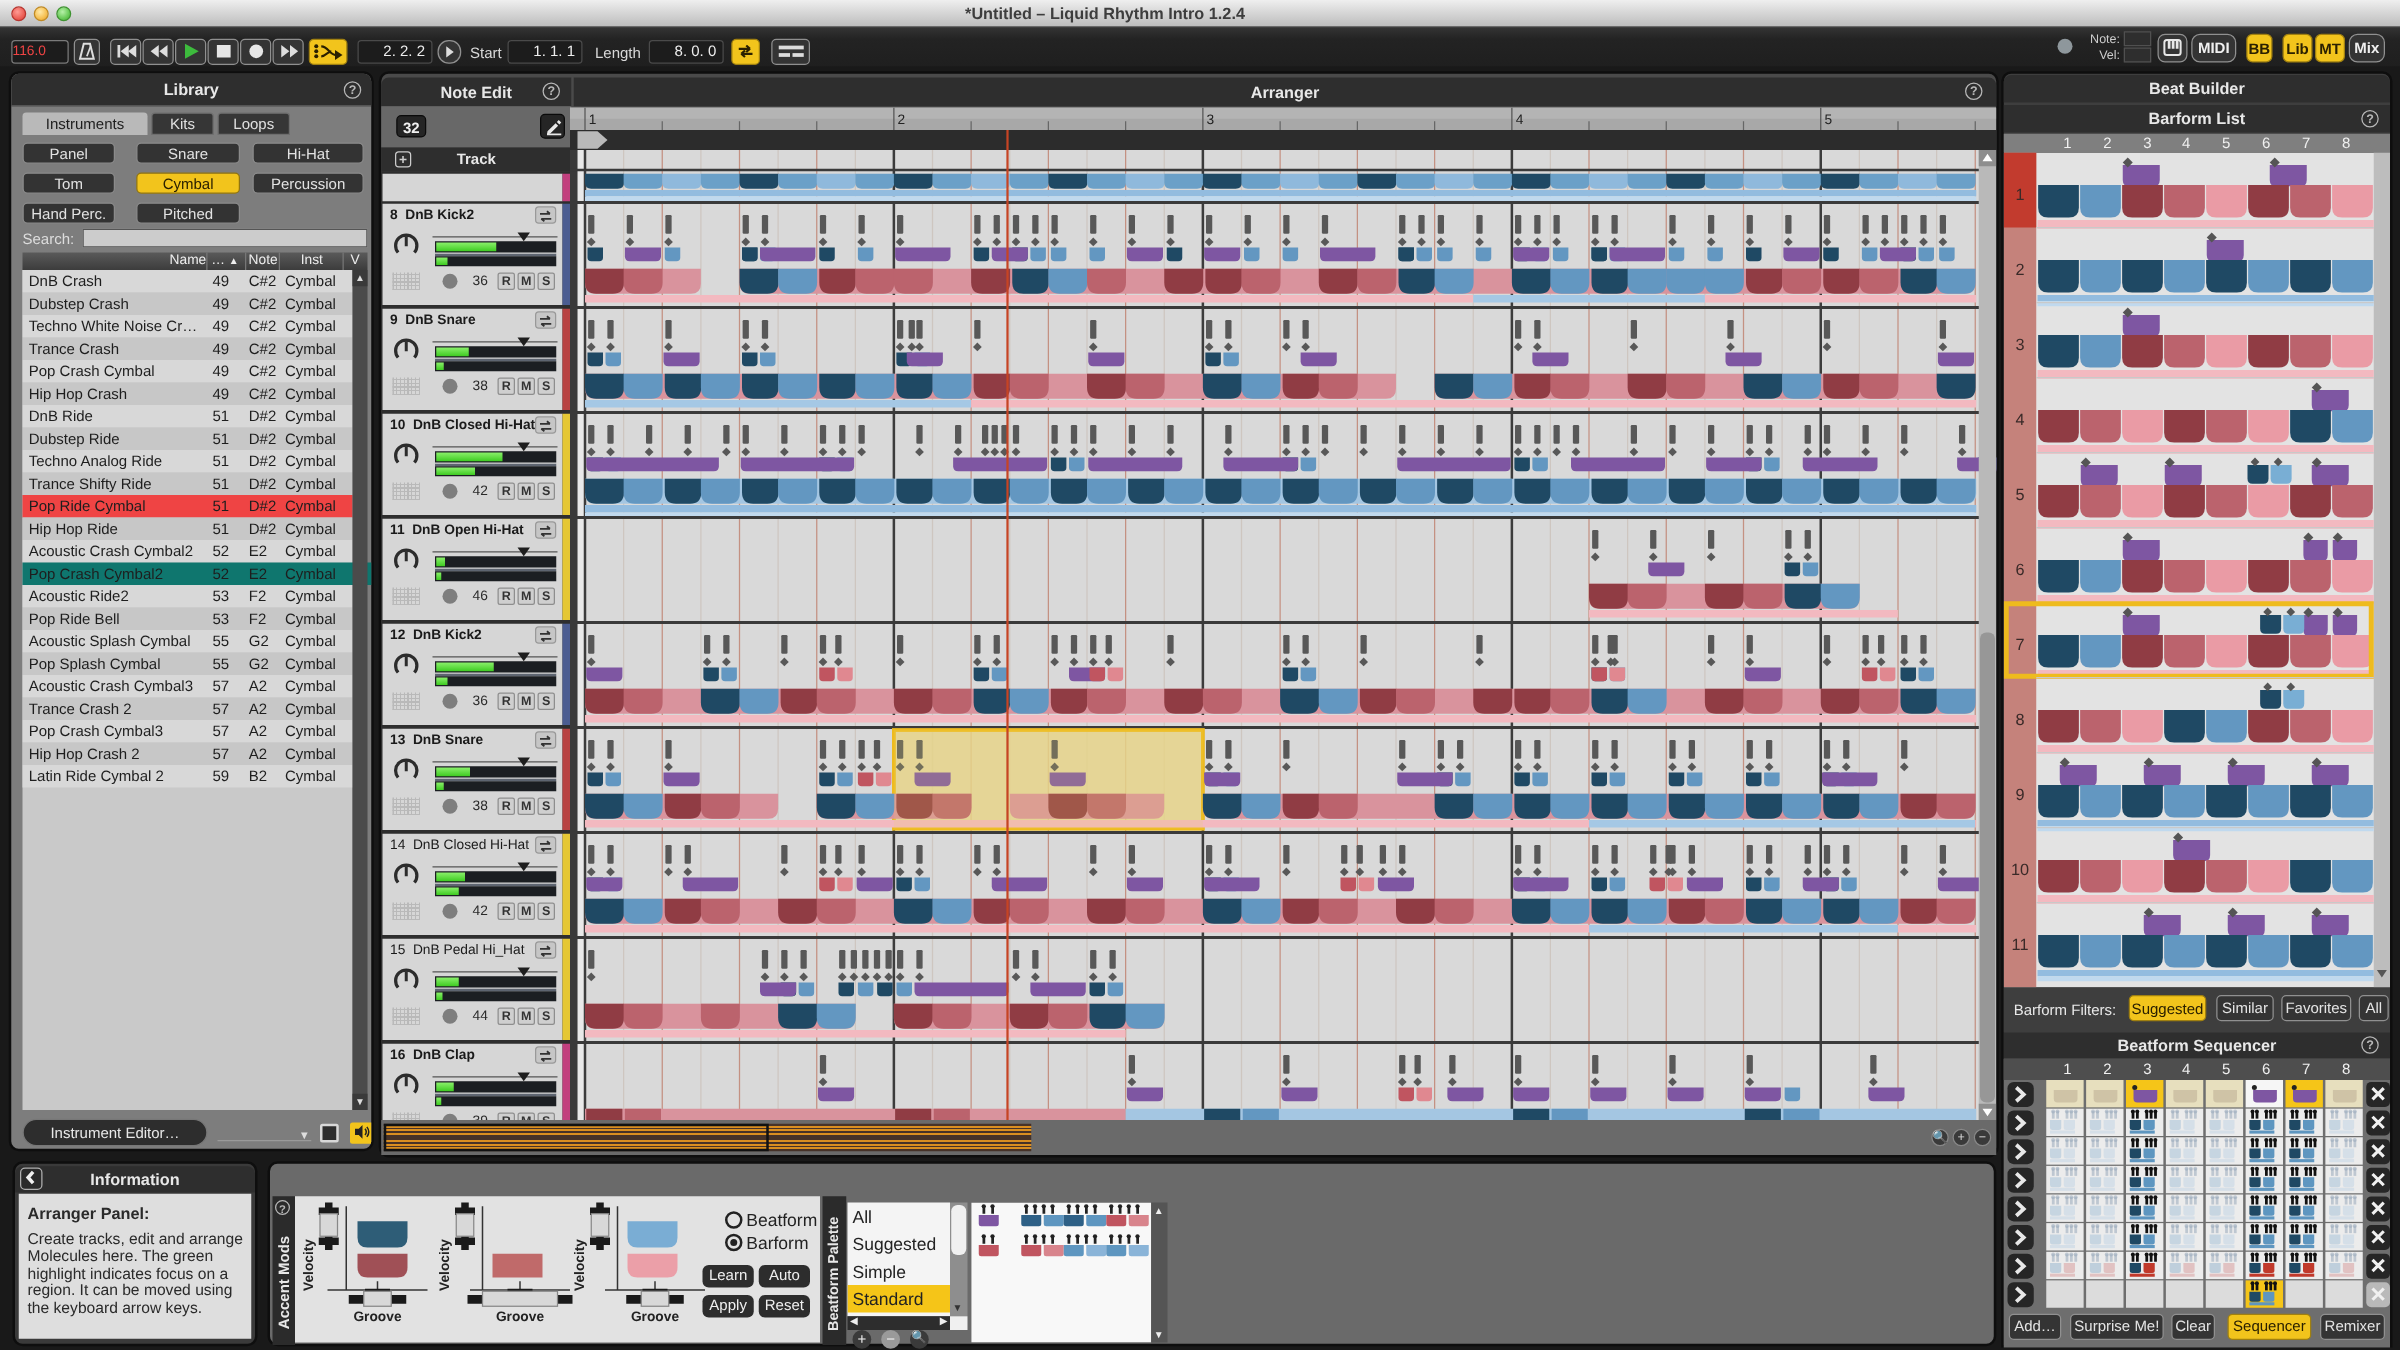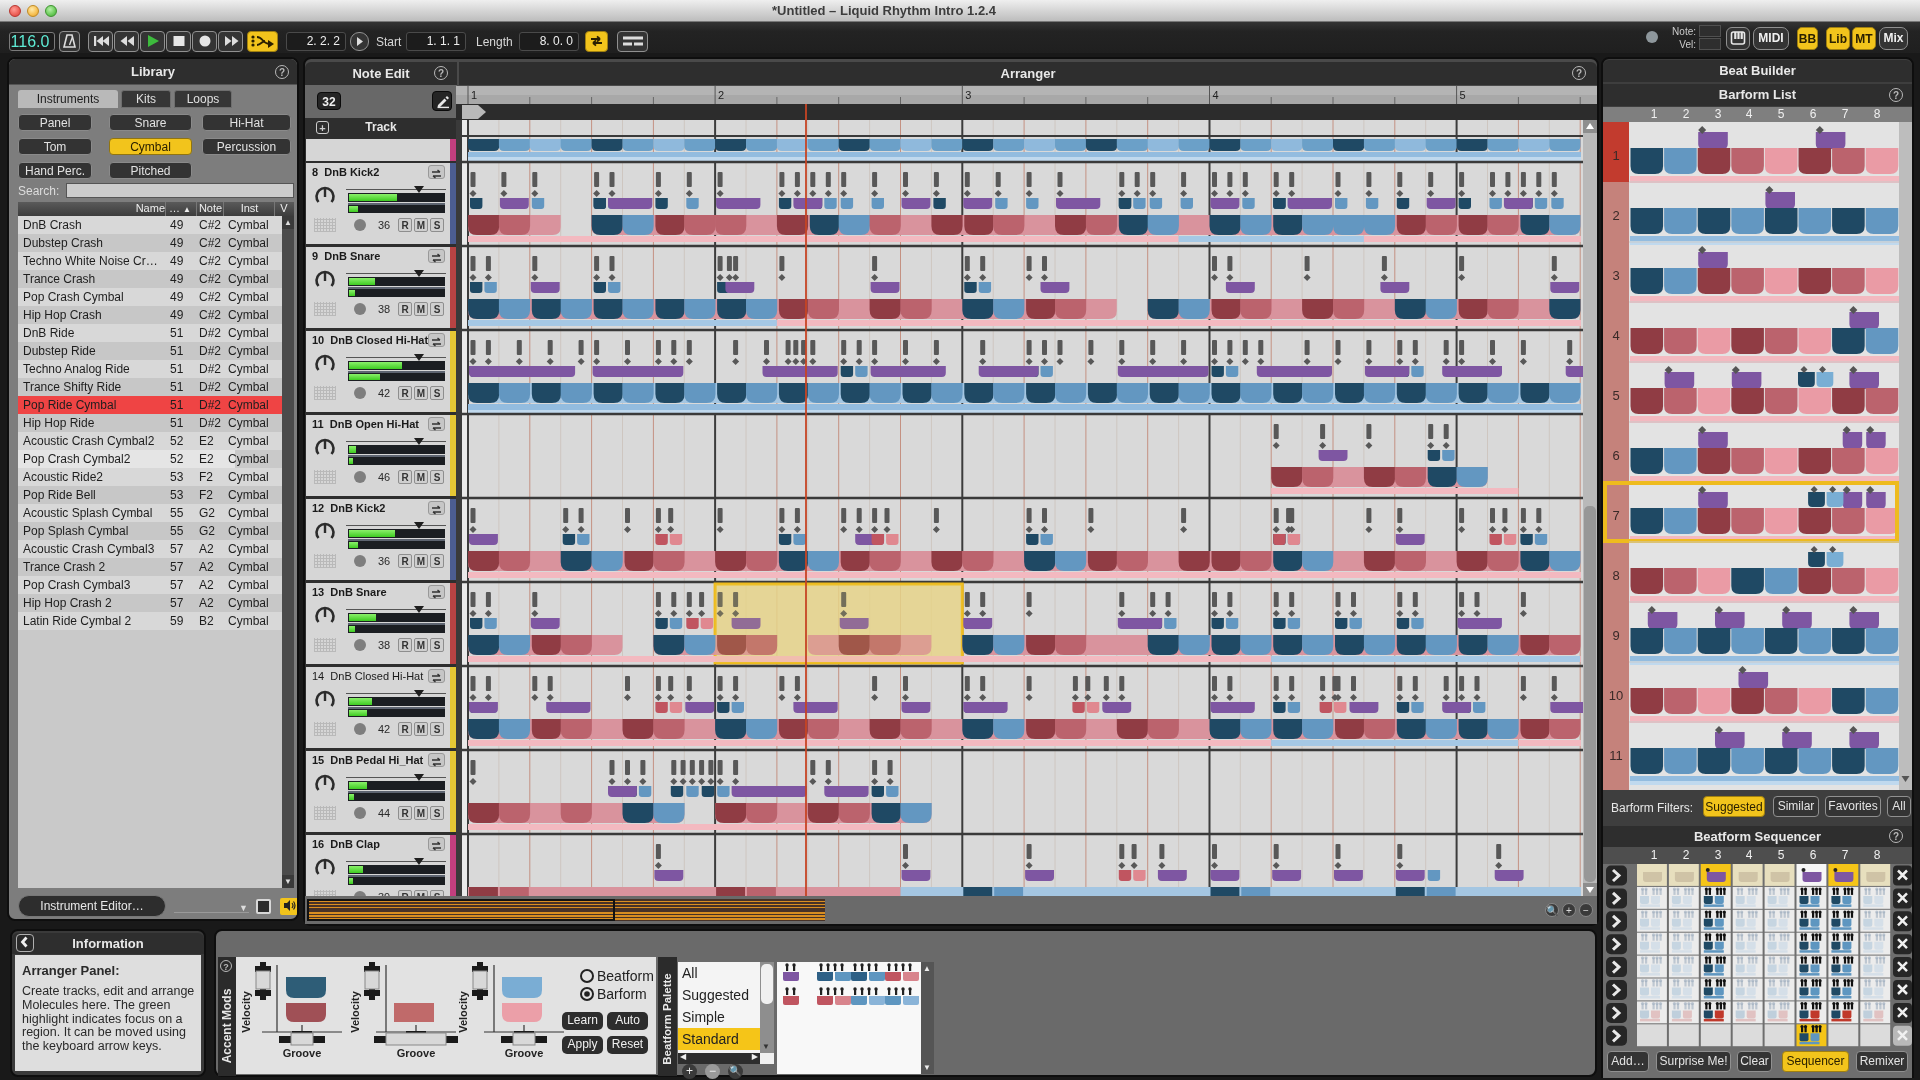--- a/index.html
+++ b/index.html
@@ -14,21 +14,21 @@
  text-align:center;font-weight:bold;position:absolute}
 </style></head><body>
 <div class="abs" style="left:0;top:0;width:1920px;height:22px;
  background:linear-gradient(#efefef,#d8d8d8 45%,#bdbdbd);border-bottom:1px solid #787878">
  <div class="abs" style="left:9px;top:5px;width:12px;height:12px;border-radius:50%;background:radial-gradient(circle at 40% 35%,#ff9b94,#ec5f56 60%,#d3413a);border:0.5px solid #b8352f"></div>
  <div class="abs" style="left:27px;top:5px;width:12px;height:12px;border-radius:50%;background:radial-gradient(circle at 40% 35%,#ffe9a8,#f6bf50 60%,#df9b2d);border:0.5px solid #c08a24"></div>
  <div class="abs" style="left:45px;top:5px;width:12px;height:12px;border-radius:50%;background:radial-gradient(circle at 40% 35%,#b6f0a8,#68ca57 60%,#48a53a);border:0.5px solid #3e9330"></div>
  <div class="abs" style="left:684px;top:3px;width:400px;text-align:center;font-size:13px;font-weight:bold;color:#3d3d3d">*Untitled – Liquid Rhythm Intro 1.2.4</div>
 </div>
 <div class="abs" style="left:0;top:22px;width:1920px;height:31px;background:linear-gradient(#343434,#232323 30%,#1f1f1f)">
-    <div class="abs" style="left:9px;top:10px;width:46px;height:19px;background:#1c1c1c;border:1px solid #7a7a7a;border-radius:3px;color:#5eead4;font-size:16px;line-height:17px;text-align:center;padding-right:4px">116.0</div>
+    <div class="abs" style="left:9px;top:10px;width:46px;height:19px;background:#1c1c1c;border:1px solid #7a7a7a;border-radius:3px;color:#ef4444;font-size:11px;line-height:17px;text-align:left;padding-right:4px">116.0</div>
     <div class="dbtn" style="left:59px;top:9px;width:21px;height:21px"><svg width="19" height="19" viewBox="0 0 19 19">
         <path d="M7 3 L12 3 L15 15 L4 15 Z" fill="none" stroke="#ddd" stroke-width="1.6"></path>
         <line x1="9.5" y1="13" x2="12.5" y2="5" stroke="#ddd" stroke-width="1.4"></line>
       </svg></div>
     <div class="dbtn" style="left:88px;top:9px;width:25px;height:21px;border-width:1.5px"><svg width="22" height="18" viewBox="0 0 22 18">
         <rect x="4" y="4" width="2.2" height="10" fill="#ddd"></rect>
         <path d="M13 4 L6.5 9 L13 14 Z" fill="#ddd"></path>
         <path d="M19 4 L12.5 9 L19 14 Z" fill="#ddd"></path>
       </svg></div>
     <div class="dbtn" style="left:114px;top:9px;width:25px;height:21px;border-width:1.5px"><svg width="22" height="18" viewBox="0 0 22 18">
@@ -183,21 +183,21 @@
         <span class="abs" style="left:152px">51</span>
         <span class="abs" style="left:181px">D#2</span>
         <span class="abs" style="left:210px">Cymbal</span>
       </div>
       <div class="abs" style="left:0;top:216px;width:264px;height:18px;background:#d8d8d8;color:#1e1e1e;font-size:12px;line-height:18px;white-space:nowrap">
         <span class="abs" style="left:5px">Acoustic Crash Cymbal2</span>
         <span class="abs" style="left:152px">52</span>
         <span class="abs" style="left:181px">E2</span>
         <span class="abs" style="left:210px">Cymbal</span>
       </div>
-      <div class="abs" style="left:0;top:234px;width:217px;height:18px;background:#e5e5e5;color:#1e1e1e;font-size:12px;line-height:18px;white-space:nowrap">
+      <div class="abs" style="left:0;top:234px;width:288px;height:18px;background:#0f766e;color:#1e1e1e;font-size:12px;line-height:18px;white-space:nowrap">
         <span class="abs" style="left:5px">Pop Crash Cymbal2</span>
         <span class="abs" style="left:152px">52</span>
         <span class="abs" style="left:181px">E2</span>
         <span class="abs" style="left:210px">Cymbal</span>
       </div>
       <div class="abs" style="left:0;top:252px;width:264px;height:18px;background:#d8d8d8;color:#1e1e1e;font-size:12px;line-height:18px;white-space:nowrap">
         <span class="abs" style="left:5px">Acoustic Ride2</span>
         <span class="abs" style="left:152px">53</span>
         <span class="abs" style="left:181px">F2</span>
         <span class="abs" style="left:210px">Cymbal</span>
@@ -456,21 +456,21 @@
     </div>
     <div class="abs" style="left:8px;top:55px;width:22px;height:14px;background:repeating-linear-gradient(90deg,#b9b9b9 0 1px,transparent 1px 3px),repeating-linear-gradient(0deg,#b9b9b9 0 1px,transparent 1px 3px)"></div>
     <div class="abs" style="left:48px;top:56px;width:12px;height:12px;border-radius:50%;background:#7e7e7e"></div>
     <div class="abs" style="left:72px;top:56px;font-size:11px;color:#2a2a2a">42</div>
     <div class="abs" style="left:92px;top:55px;width:14px;height:14px;background:#cfcfcf;border:1px solid #8e8e8e;border-radius:2px;font-size:10px;font-weight:bold;color:#333;text-align:center;line-height:13px">R</div>
     <div class="abs" style="left:108px;top:55px;width:14px;height:14px;background:#cfcfcf;border:1px solid #8e8e8e;border-radius:2px;font-size:10px;font-weight:bold;color:#333;text-align:center;line-height:13px">M</div>
     <div class="abs" style="left:124px;top:55px;width:14px;height:14px;background:#cfcfcf;border:1px solid #8e8e8e;border-radius:2px;font-size:10px;font-weight:bold;color:#333;text-align:center;line-height:13px">S</div>
   </div>
 <div class="abs" style="left:450px;top:667px;width:7px;height:81px;background:#e5c735"></div>
 <div class="abs" style="left:306px;top:751px;width:144px;height:81px;background:#d6d6d6;overflow:hidden">
-    <div class="abs" style="left:6px;top:3px;font-size:11px;font-weight:bold;color:#1a1a1a;white-space:nowrap">15&nbsp; DnB Pedal Hi_Hat</div>
+    <div class="abs" style="left:6px;top:3px;font-size:11px;font-weight:normal;color:#1a1a1a;white-space:nowrap">15&nbsp; DnB Pedal Hi_Hat</div>
     <div class="abs" style="left:122px;top:2px;width:17px;height:14px;background:#c6c6c6;border:1px solid #999;border-radius:3px"><svg width="15" height="12" viewBox="0 0 15 12">
         <path d="M3 4 H11 M11 4 l-2.5 -2 M4 8 H12 M4 8 l2.5 2" stroke="#333" stroke-width="1.4" fill="none"></path>
       </svg></div>
     <div class="abs" style="left:8px;top:22px;width:22px;height:22px"><svg width="22" height="22" viewBox="0 0 22 22">
         <path d="M4.5 17 A 8.5 8.5 0 1 1 17.5 17" fill="none" stroke="#2c2c2c" stroke-width="2.6"></path>
         <line x1="11" y1="4" x2="11" y2="12" stroke="#2c2c2c" stroke-width="2.4"></line>
       </svg></div>
     <div class="abs" style="left:40px;top:26px;width:100px;height:1px;background:#555"></div>
     <div class="abs" style="left:108px;top:23px;width:0;height:0;border-left:5px solid transparent;border-right:5px solid transparent;border-top:7px solid #1e1e1e"></div>
     <div class="abs" style="left:42px;top:30px;width:97px;height:9px;background:#1b1e22">

